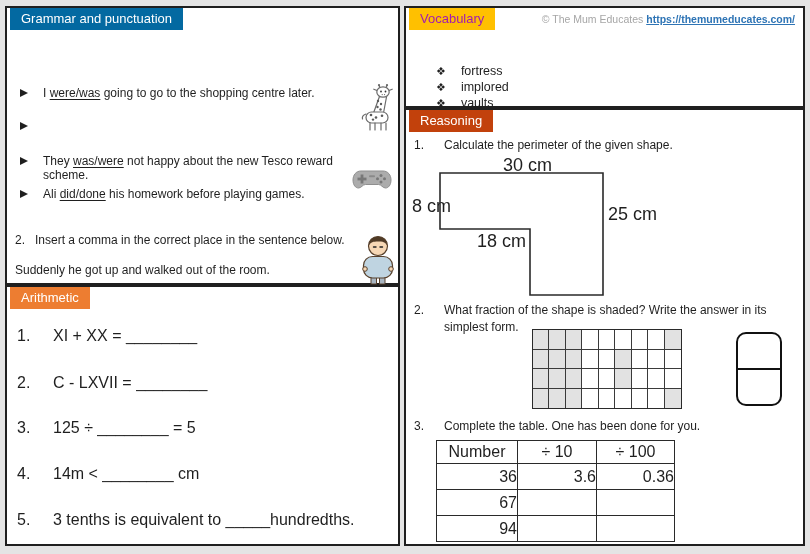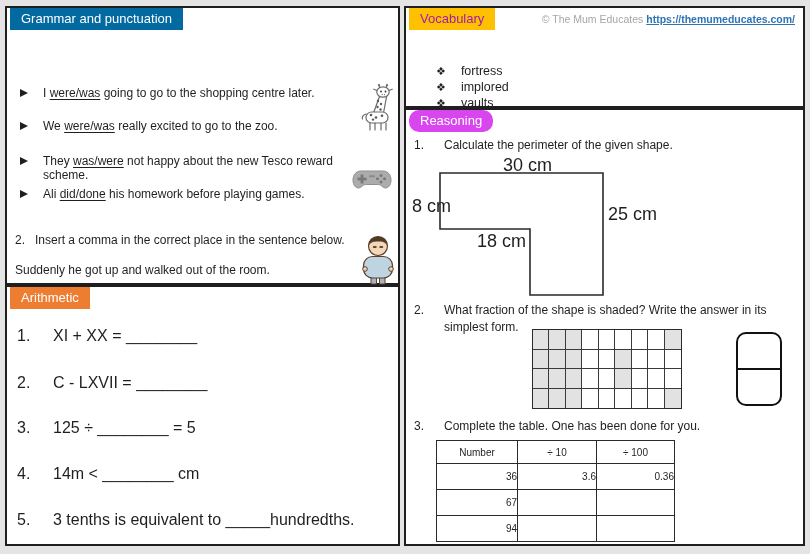--- a/index.html
+++ b/index.html
@@ -58,42 +58,41 @@
     border:1.5px solid #2a2a2a; box-sizing:border-box; background:#fff;
   }
   .gcell { border-right:1px solid #3a3a3a; border-bottom:1px solid #3a3a3a; }
   .gcell:nth-child(9n) { border-right:none; }
   .gcell:nth-last-child(-n+9) { border-bottom:none; }
   .domino {
     position:absolute; left:330px; top:222px; width:42px; height:70px;
     border:2px solid #111; border-radius:10px; background:#fff;
   }
   .domino-line { position:absolute; left:0; right:0; top:50%; height:2px; margin-top:-1px; background:#111; }
-  .r-table { position:absolute; left:30px; top:330px; border-collapse:collapse; font-size:10px;padding-left:21px; }
+  .r-table { position:absolute; left:30px; top:330px; border-collapse:collapse; font-size:16px;padding-left:21px; }
   .r-table th, .r-table td {
     border:1.5px solid #2a2a2a; font-weight:normal; text-align:center; padding:0;
   }
   .r-table th { height:22px; }
   .r-table td { height:25px;text-align:right; }
   .col-number { width:80px; } .col-d10 { width:78px; } .col-d100 { width:77px; }
 </style>
 </head>
 <body>
 
 <div class="box" id="grammar-box">
   <div class="section-header" style="background-color: #0369a1; color: rgb(255, 255, 255);">Grammar and punctuation</div>
 
 
   <div class="bullet" style="top:78px">
     <span class="arrow"></span>
     <span><span>I </span><span class="u">were/was</span><span> going to go to the shopping centre later.</span></span>
   </div>
   <div class="bullet" style="top:111px">
     <span class="arrow"></span>
-    <span><span>We </span><span class="u">were/was</span><span> really excited to go to the zoo.</span></span>
   </div>
   <div class="bullet" style="top:146px">
     <span class="arrow"></span>
     <span><span>They </span><span class="u">was/were</span><span> not happy about the new Tesco reward scheme.</span></span>
   </div>
   <div class="bullet" style="top:179px">
     <span class="arrow"></span>
     <span><span>Ali </span><span class="u">did/done</span><span> his homework before playing games.</span></span>
   </div>
 
@@ -197,21 +196,21 @@
       <span class="vbullet">❖</span>
       <span>implored</span>
     </div>
   <div class="v-word" style="top:88px">
       <span class="vbullet">❖</span>
       <span>vaults</span>
     </div>
 </div>
 
 <div class="box" id="reasoning-box">
-  <div class="section-header" style="background-color: #d946ef; color: rgb(255, 255, 255); border-radius: 10px;">Reasoning</div>
+  <div class="section-header" style="background-color: #c2410c; color: rgb(255, 255, 255);">Reasoning</div>
 
   <div class="q-row" style="top:27px">
     <span class="q-num">1.</span>
       <span>Calculate the perimeter of the given shape.</span>
   </div>
 
   <svg class="lshape" width="400" height="190" viewBox="0 0 400 190">
     <path d="M34,63 H197 V185 H124 V119 H34 Z" fill="#fff" stroke="#2a2a2a" stroke-width="1.6"></path>
   </svg>
   <span class="dim-label" style="left:97px;  top:45px">30 cm</span>

